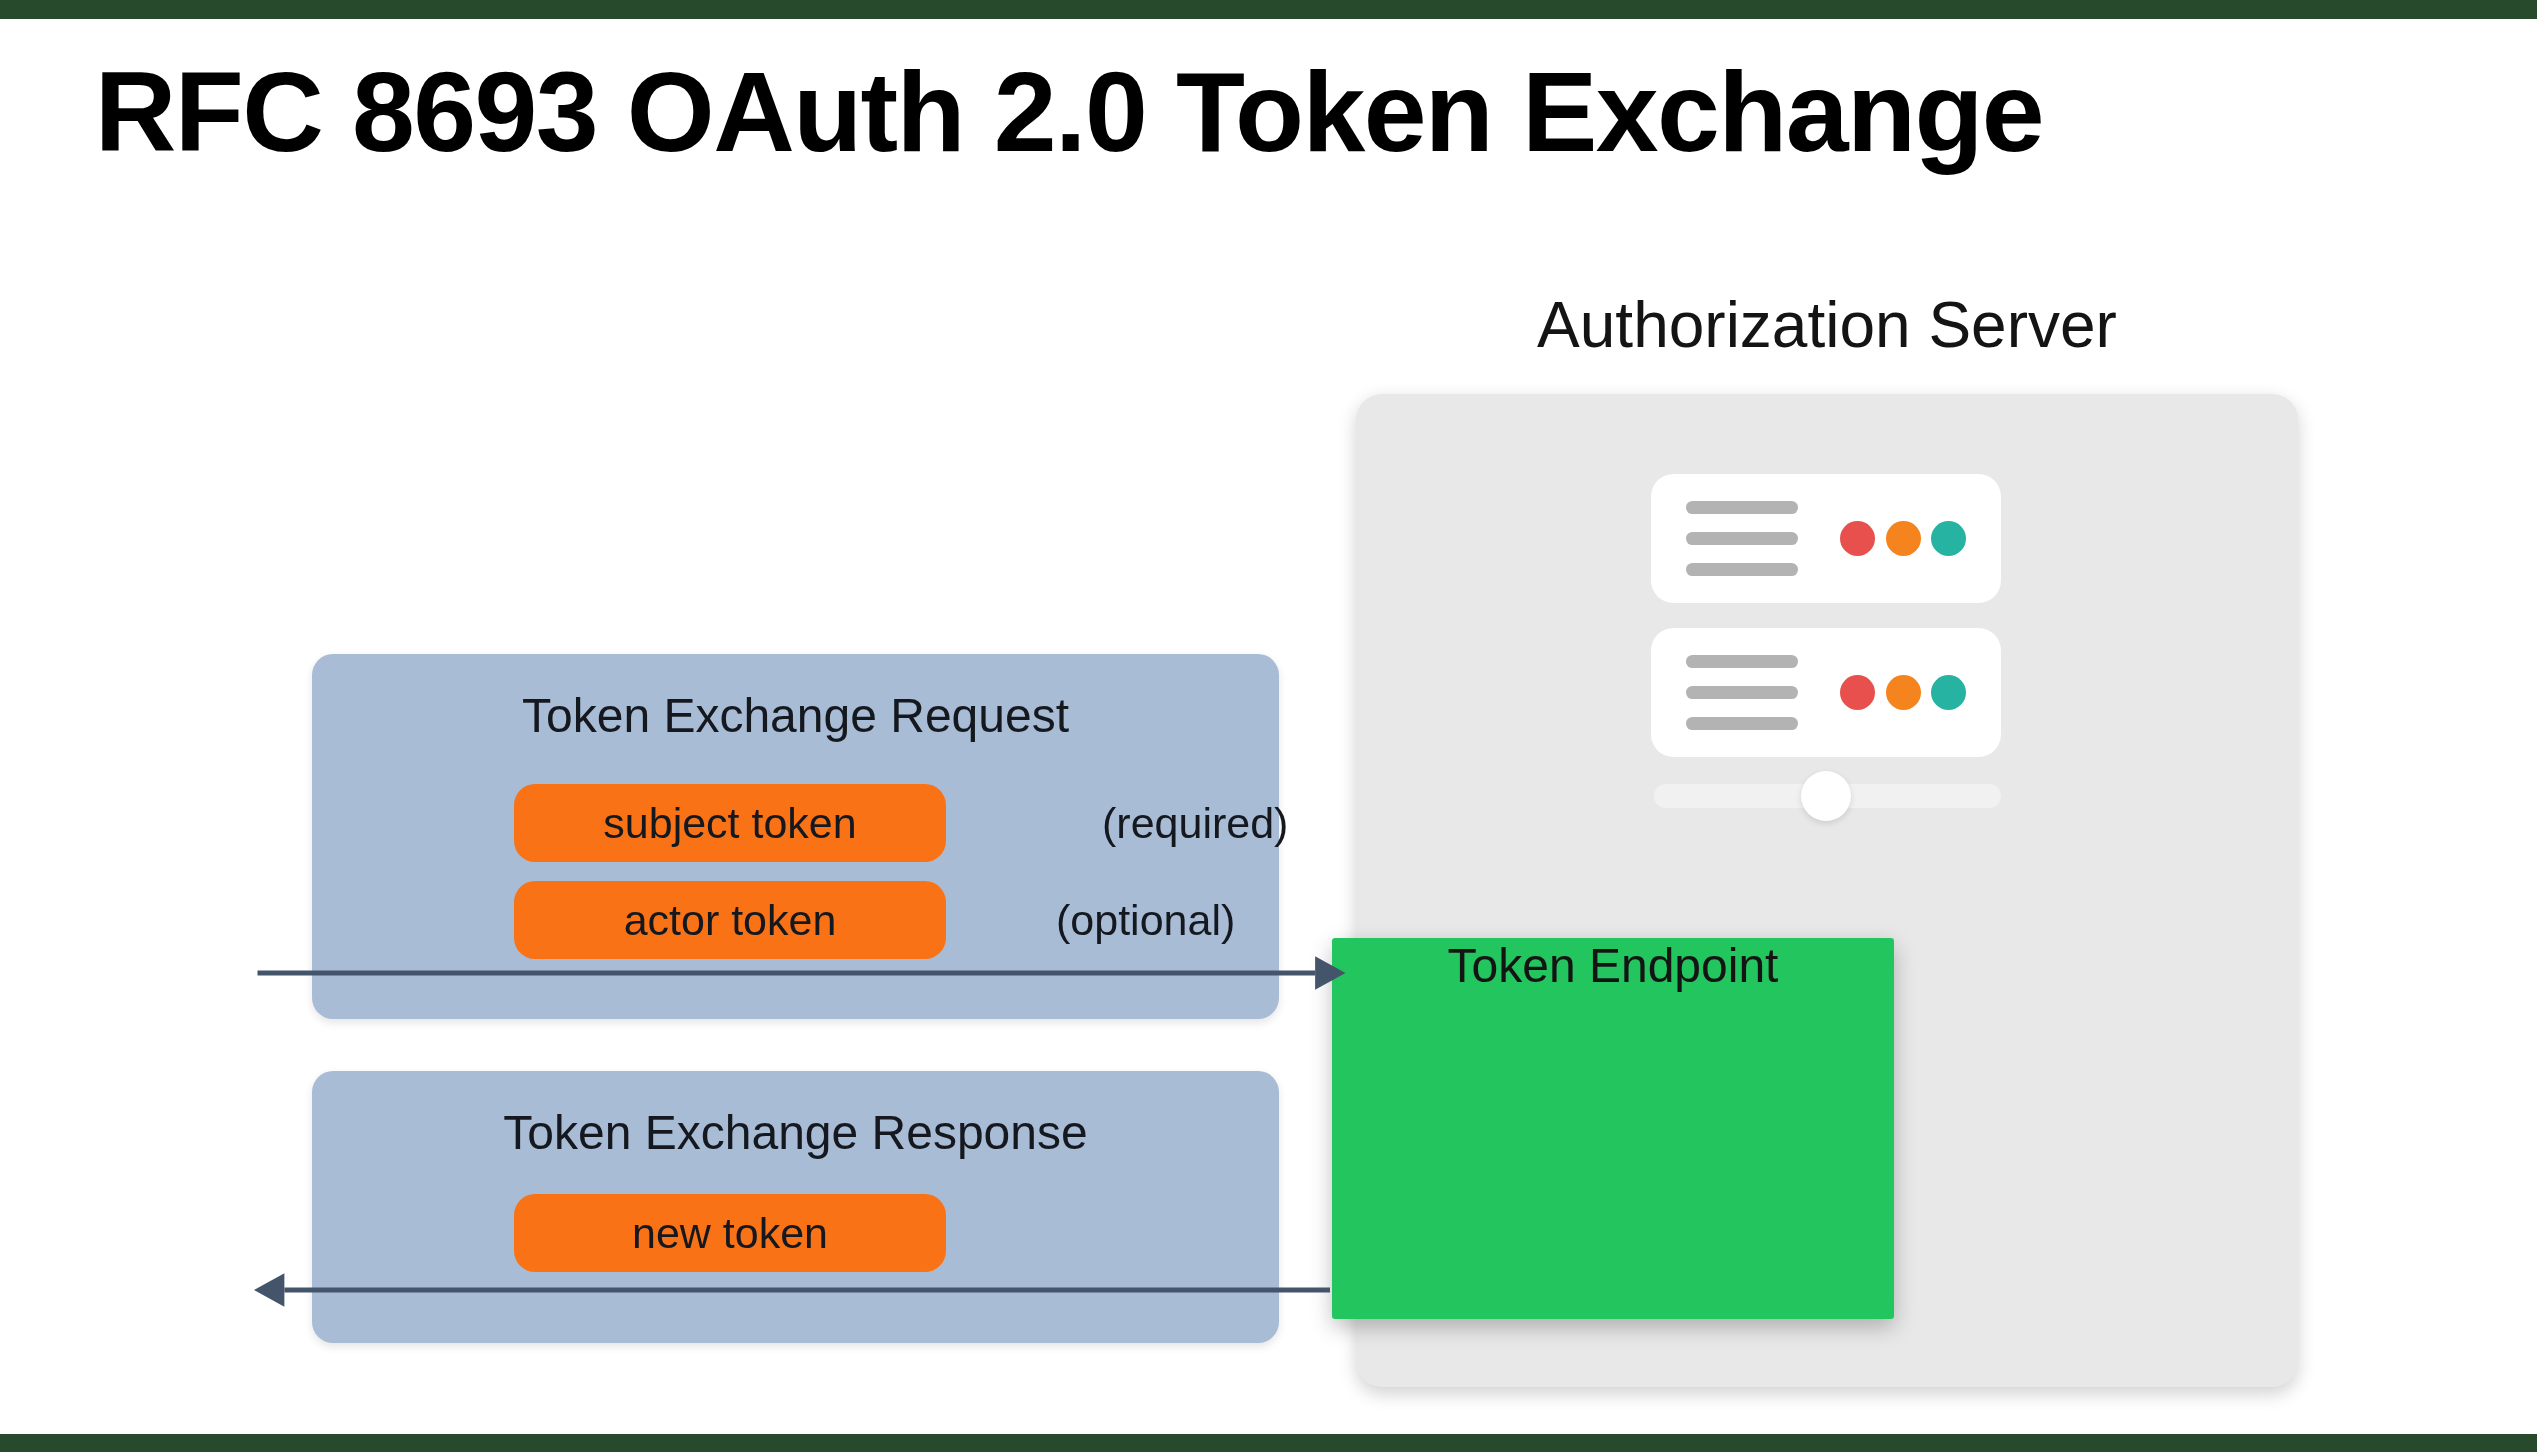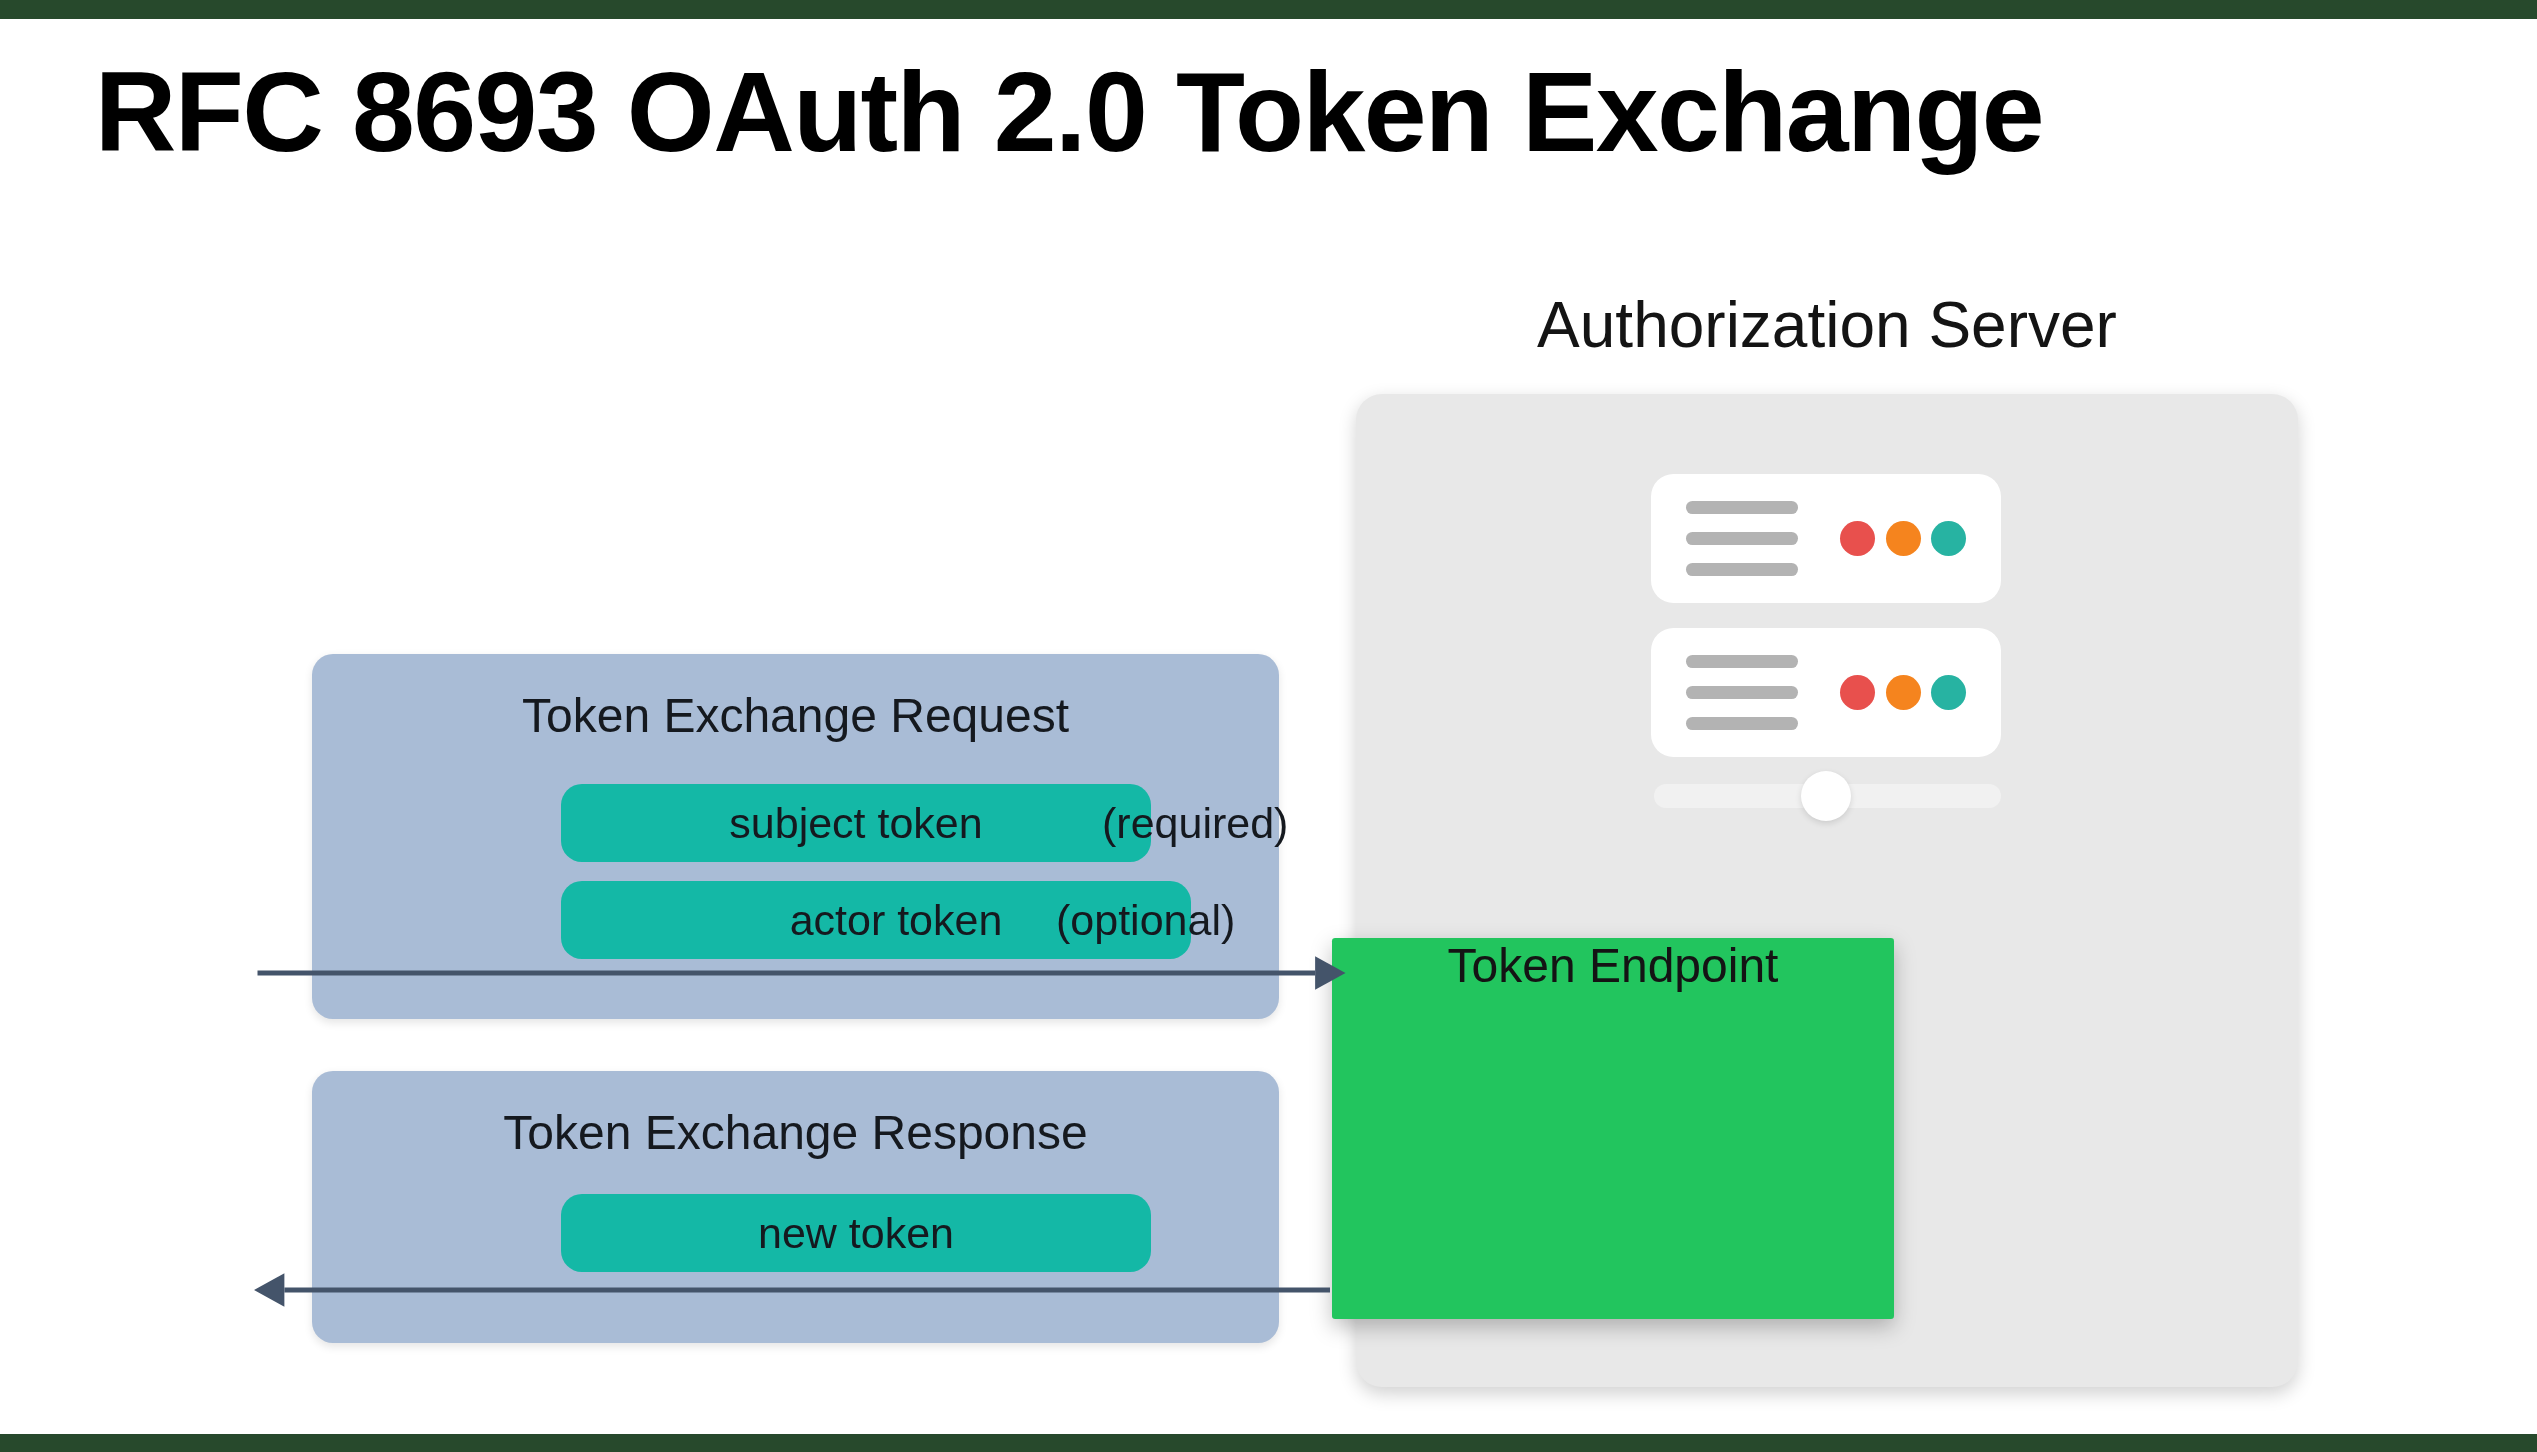--- a/index.html
+++ b/index.html
@@ -107,30 +107,29 @@
   .panel-title{
     position:absolute;
     left:0;width:100%;
     text-align:center;
     font-size:48px;
     color:#15191f;
     top:34px;
   }
   .chip{
     position:absolute;
-    left:202px;width:590px;height:78px;
-    background:#14b8a6;
+    left:202px;width:432px;height:78px;
+    background:#f97316;
     border-radius:21px;
     display:flex;align-items:center;justify-content:center;
     font-size:43px;
     color:#15191f;
-    margin-left:47px;
   }
   .chip.row1{top:130px;}
-  .chip.row2{top:227px;padding-left:40px;}
+  .chip.row2{top:227px;}
   .chip.resp1{top:123px;}
   .qualifier{
     position:absolute;
     left:744px;width:217px;height:78px;
     display:flex;align-items:center;
     font-size:43px;
     color:#15191f;
   }
   .qualifier.row1{top:130px;margin-left:46px;}
   .qualifier.row2{top:227px;}

